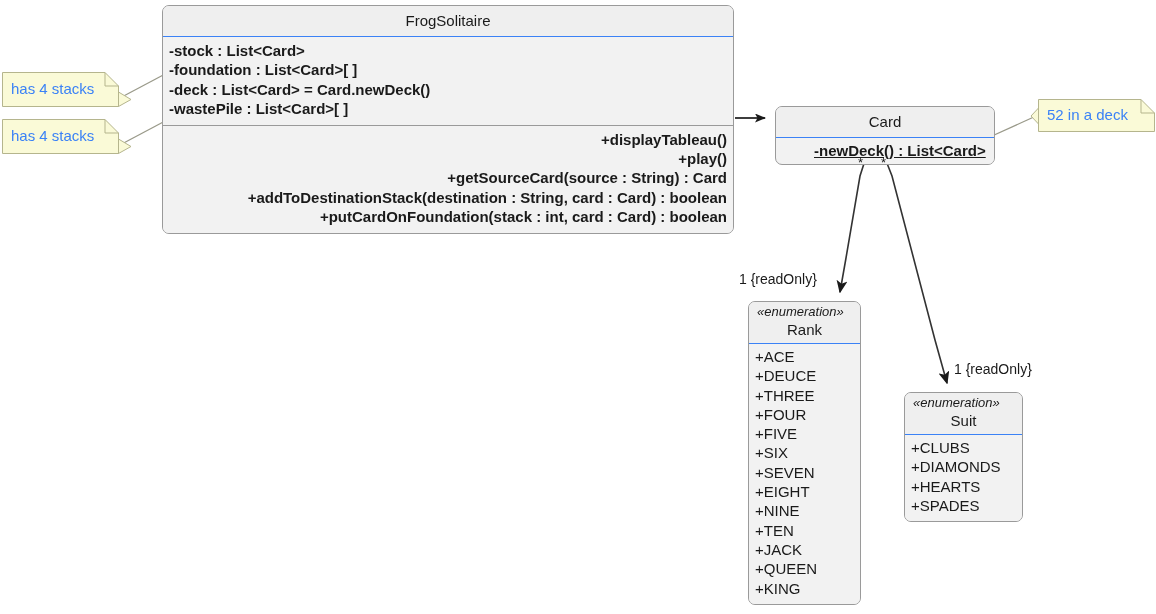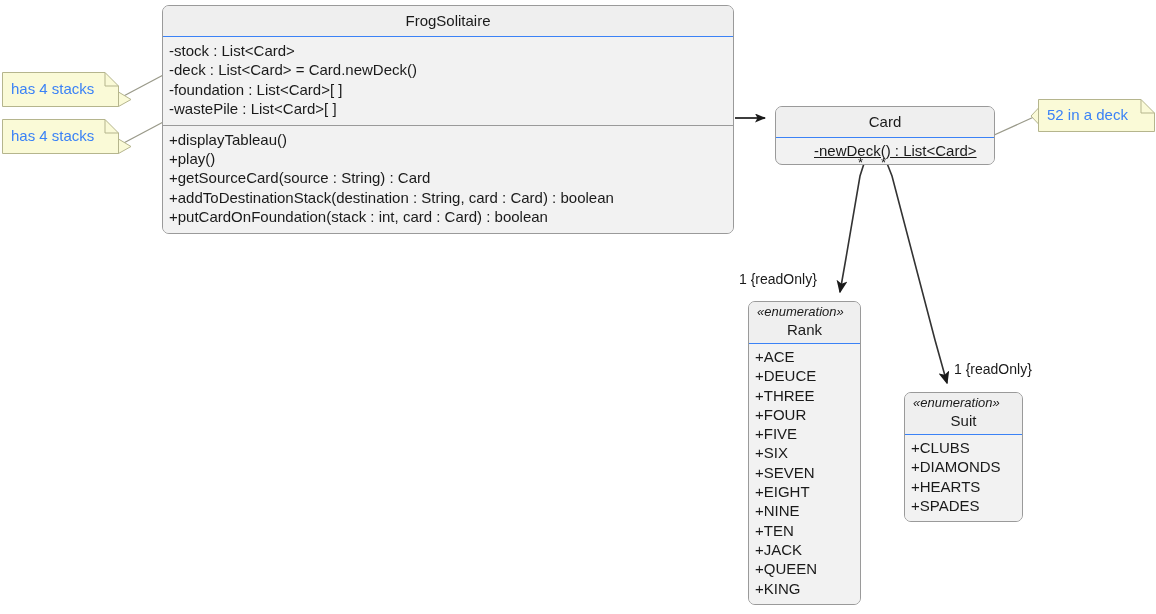--- a/index.html
+++ b/index.html
@@ -59,26 +59,28 @@
     white-space: nowrap;
   }
   .uml-compartment {
     box-sizing: border-box;
     padding: 4px 6px 5px 6px;
     background: #f2f2f2;
     border-radius: 0 0 6px 6px;
   }
   .uml-compartment.bordered-top {
     border-top: 1px solid #9a9a9a;
+    text-align: right;
   }
   .uml-member {
     font-size: 15px;
     line-height: 19.4px;
     white-space: nowrap;
     color: #1a1a1a;
+    font-weight: bold;
   }
   .uml-member.static {
     text-decoration: underline;
   }
   
   .enum-member {
     font-size: 15px;
     line-height: 19.3px;
     white-space: nowrap;
   }
@@ -151,22 +153,22 @@
       <line x1="1036" y1="116" x2="992" y2="136" stroke="#9a9a8a" stroke-width="1.3"></line>
     </g>
   </svg>
 
   <div class="uml-class" id="cls-frog" style="left:162px; top:5px; width:572px;">
     <div class="uml-header">
       <div class="uml-name">FrogSolitaire</div>
     </div>
     <div class="uml-compartment" style="border-radius:0; padding-bottom:6px;">
       <div class="uml-member">-stock : List&lt;Card&gt;</div>
+      <div class="uml-member">-foundation : List&lt;Card&gt;[ ]</div>
       <div class="uml-member">-deck : List&lt;Card&gt; = Card.newDeck()</div>
-      <div class="uml-member">-foundation : List&lt;Card&gt;[ ]</div>
       <div class="uml-member">-wastePile : List&lt;Card&gt;[ ]</div>
     </div>
     <div class="uml-compartment bordered-top" style="padding-bottom:6px;">
       <div class="uml-member">+displayTableau()</div>
       <div class="uml-member">+play()</div>
       <div class="uml-member">+getSourceCard(source : String) : Card</div>
       <div class="uml-member">+addToDestinationStack(destination : String, card : Card) : boolean</div>
       <div class="uml-member">+putCardOnFoundation(stack : int, card : Card) : boolean</div>
     </div>
   </div>

